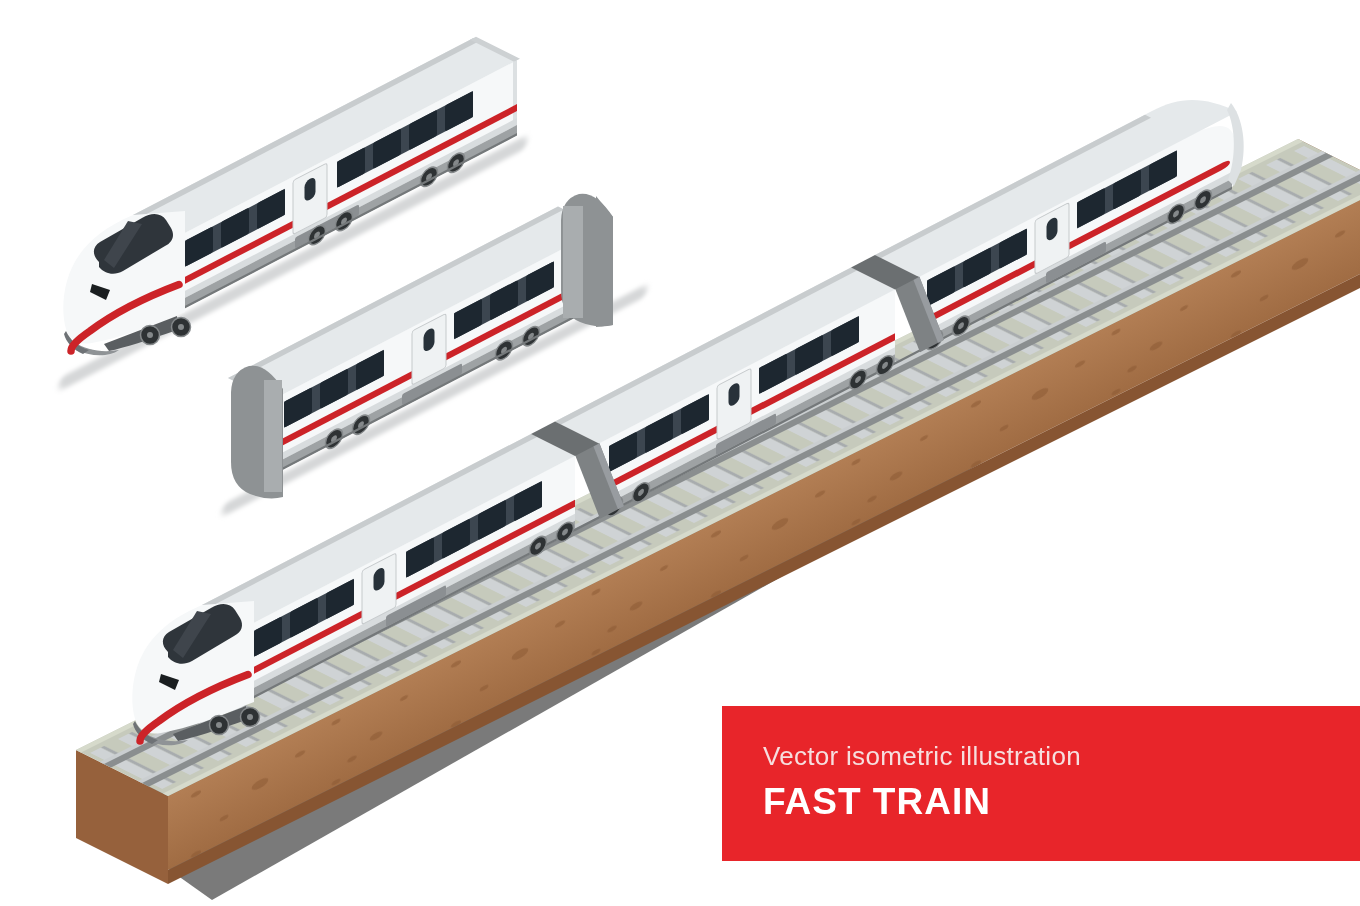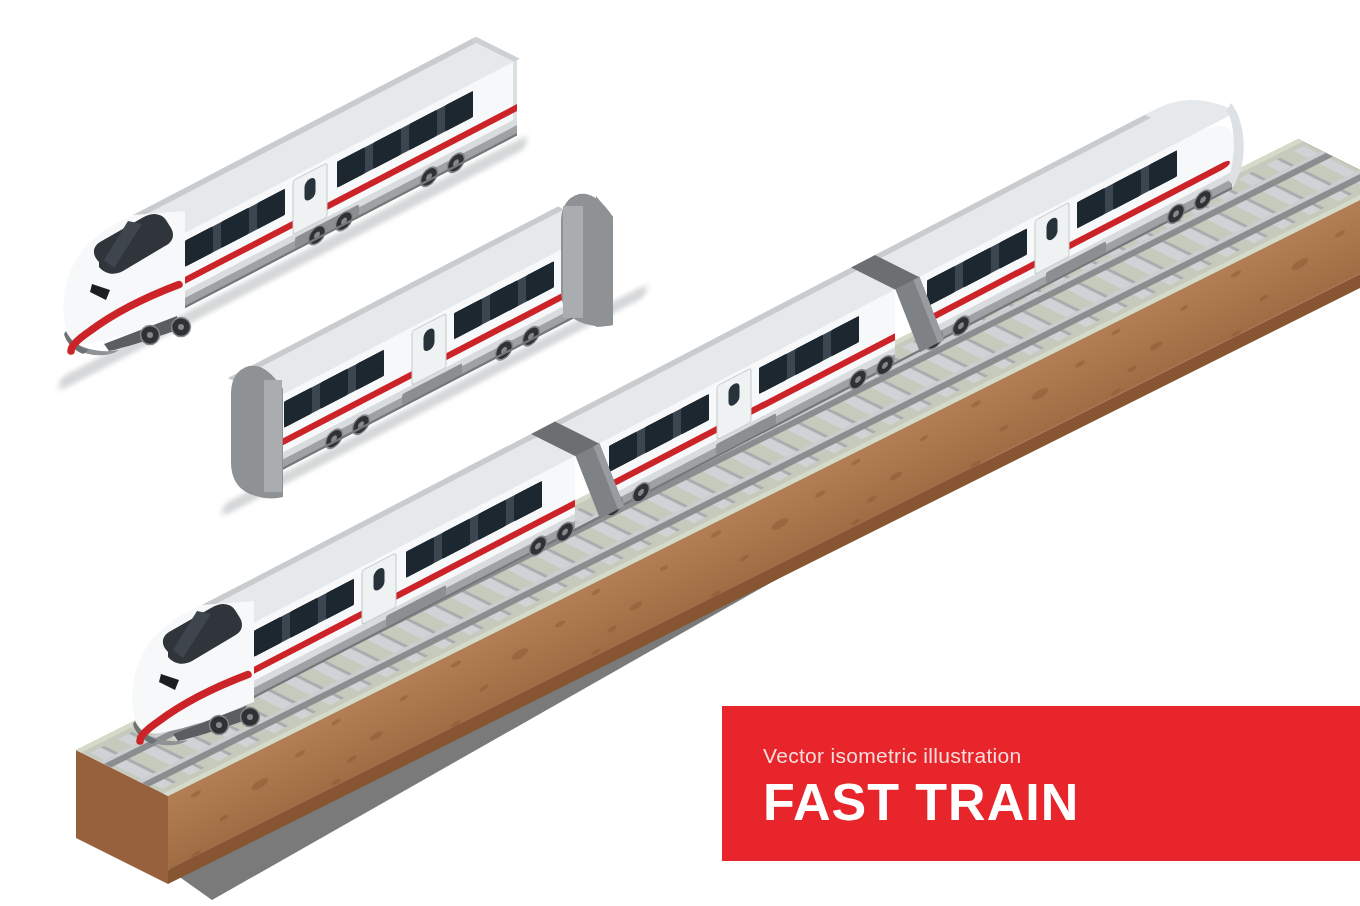--- a/index.html
+++ b/index.html
@@ -29,22 +29,22 @@
   .f-ballast{fill:var(--ballast)} .f-bedge{fill:var(--ballast_edge)}
   .f-shadow{fill:var(--shadow_slab)} .f-soft{fill:var(--shadow_soft)}
   .f-wheel{fill:var(--wheel);stroke:var(--wheel_rim);stroke-width:1.5}
   .f-hub{fill:#84888A}
   .f-door{fill:var(--door_panel);stroke:var(--door_outline);stroke-width:1}
   .f-doorwin{fill:var(--door_window)}
   .f-windshield{fill:var(--windshield)} .f-wshl{fill:var(--windshield_hl)}
   
   #banner{position:absolute;left:722px;top:706px;width:638px;height:155px;
           background:var(--banner_red);box-sizing:border-box;padding:33px 0 0 41px;}
-  #banner .sub{color:var(--banner_subtitle);font-size:21px;line-height:34px;letter-spacing:.3px;}
-  #banner .ttl{color:var(--banner_title);font-size:52px;line-height:44px;font-weight:bold;
+  #banner .sub{color:var(--banner_subtitle);font-size:26px;line-height:34px;letter-spacing:.3px;}
+  #banner .ttl{color:var(--banner_title);font-size:37px;line-height:44px;font-weight:bold;
                letter-spacing:1px;margin-top:7px;}
 </style>
 </head>
 <body>
 
 <div id="stage">
 
 <svg id="scene" width="1360" height="906" viewBox="0 0 1360 906">
   <defs>
     <filter id="soft" x="-30%" y="-200%" width="160%" height="500%">

